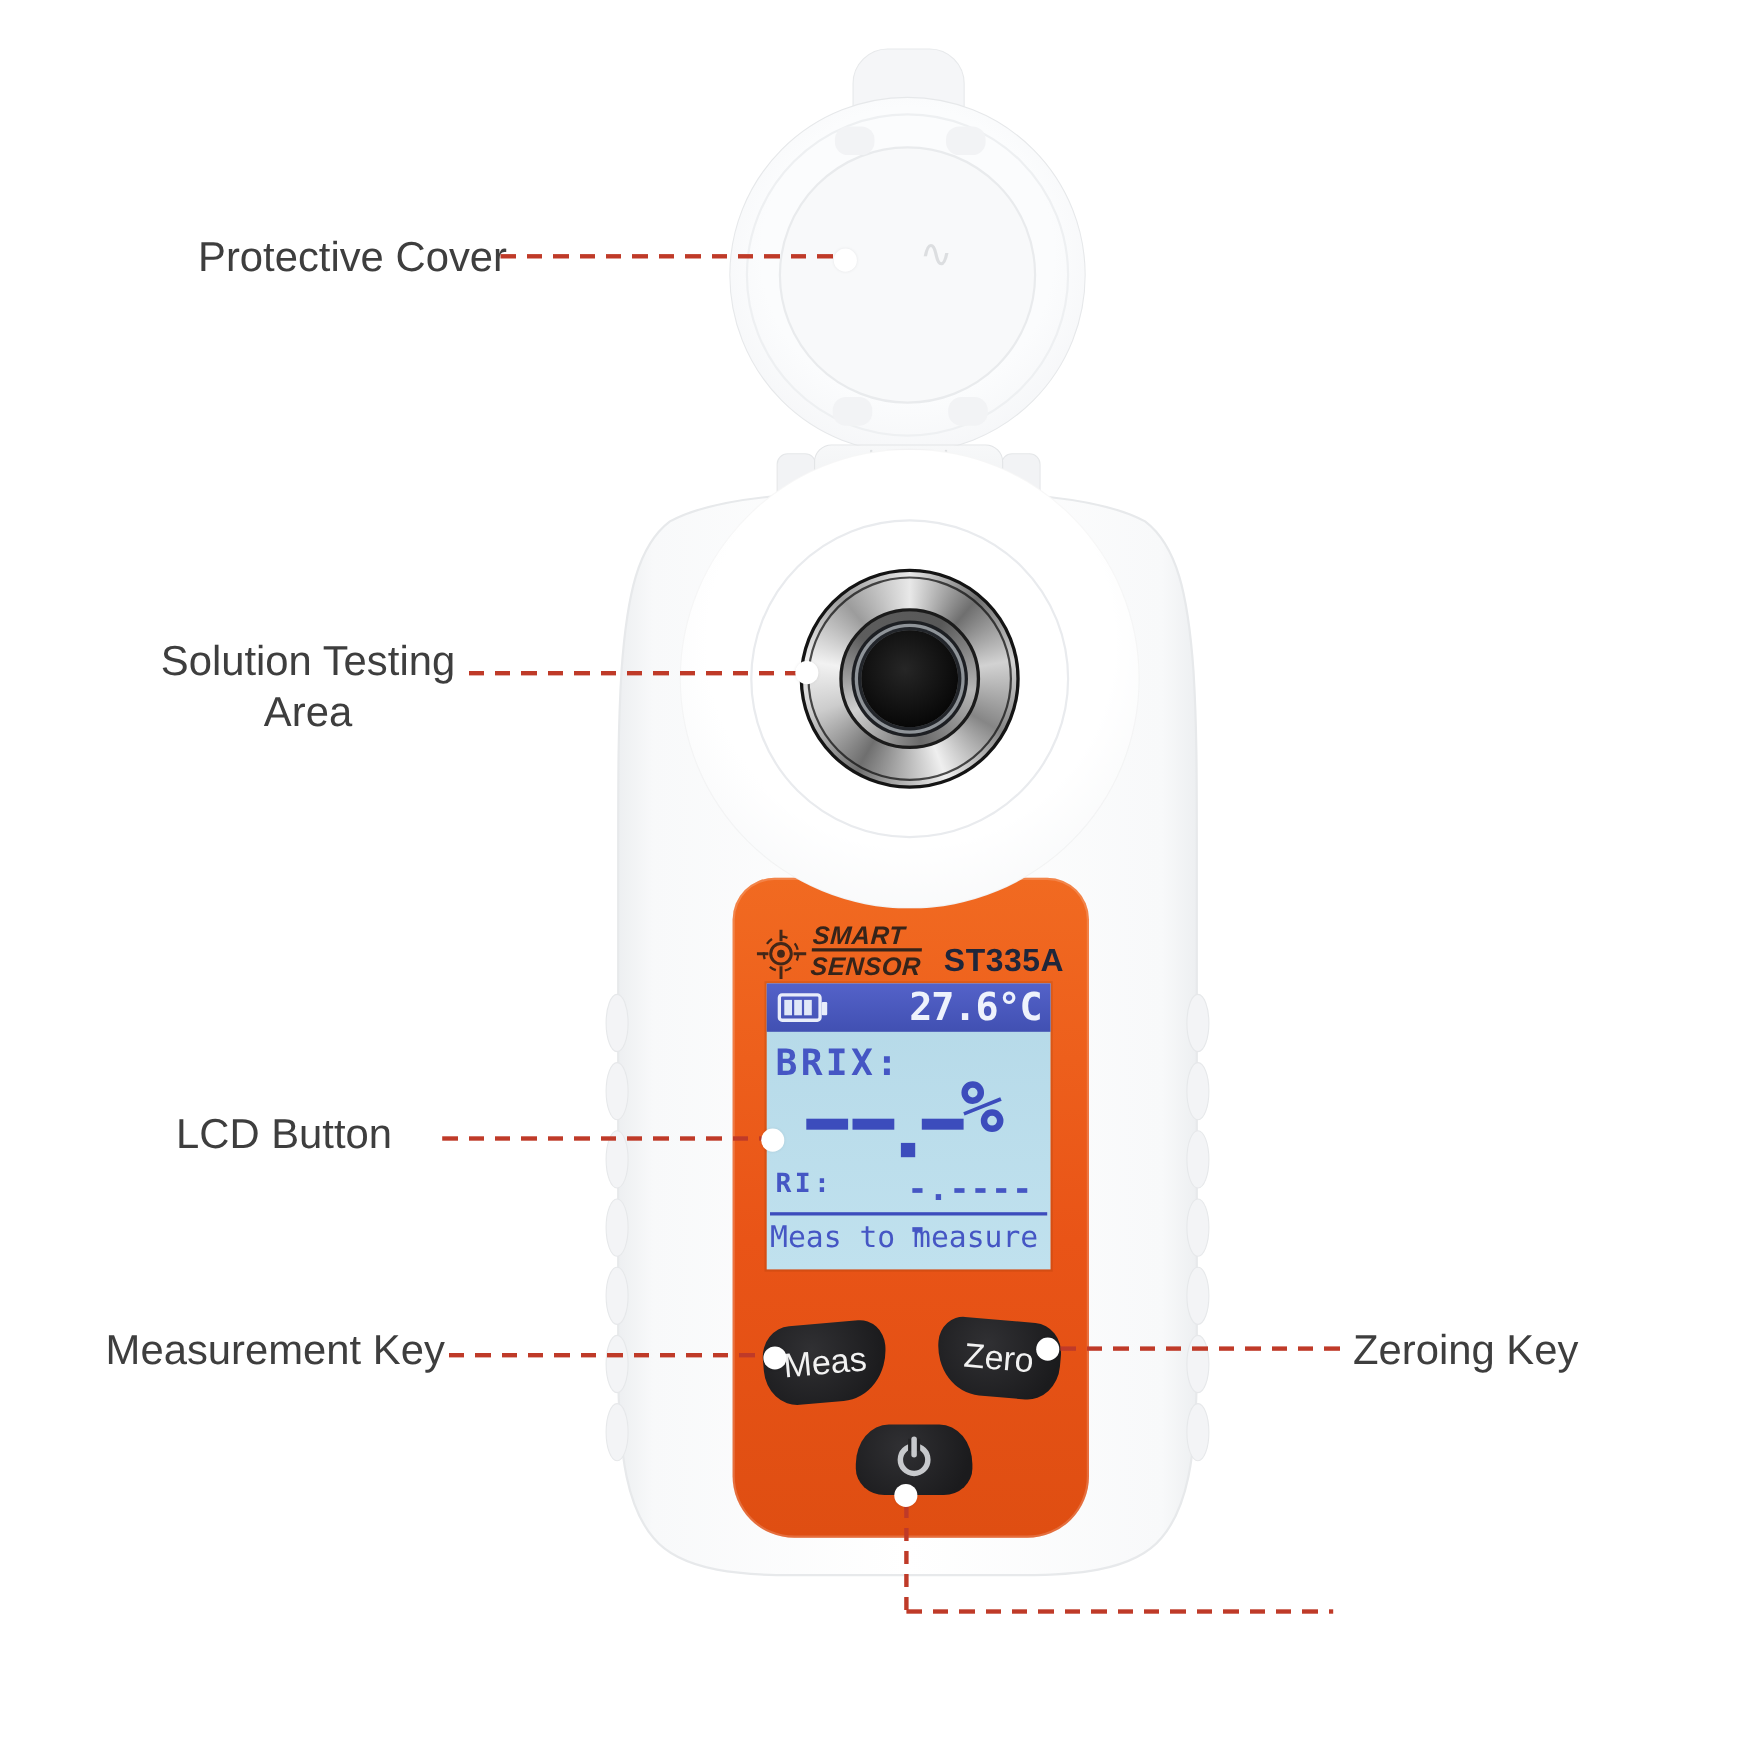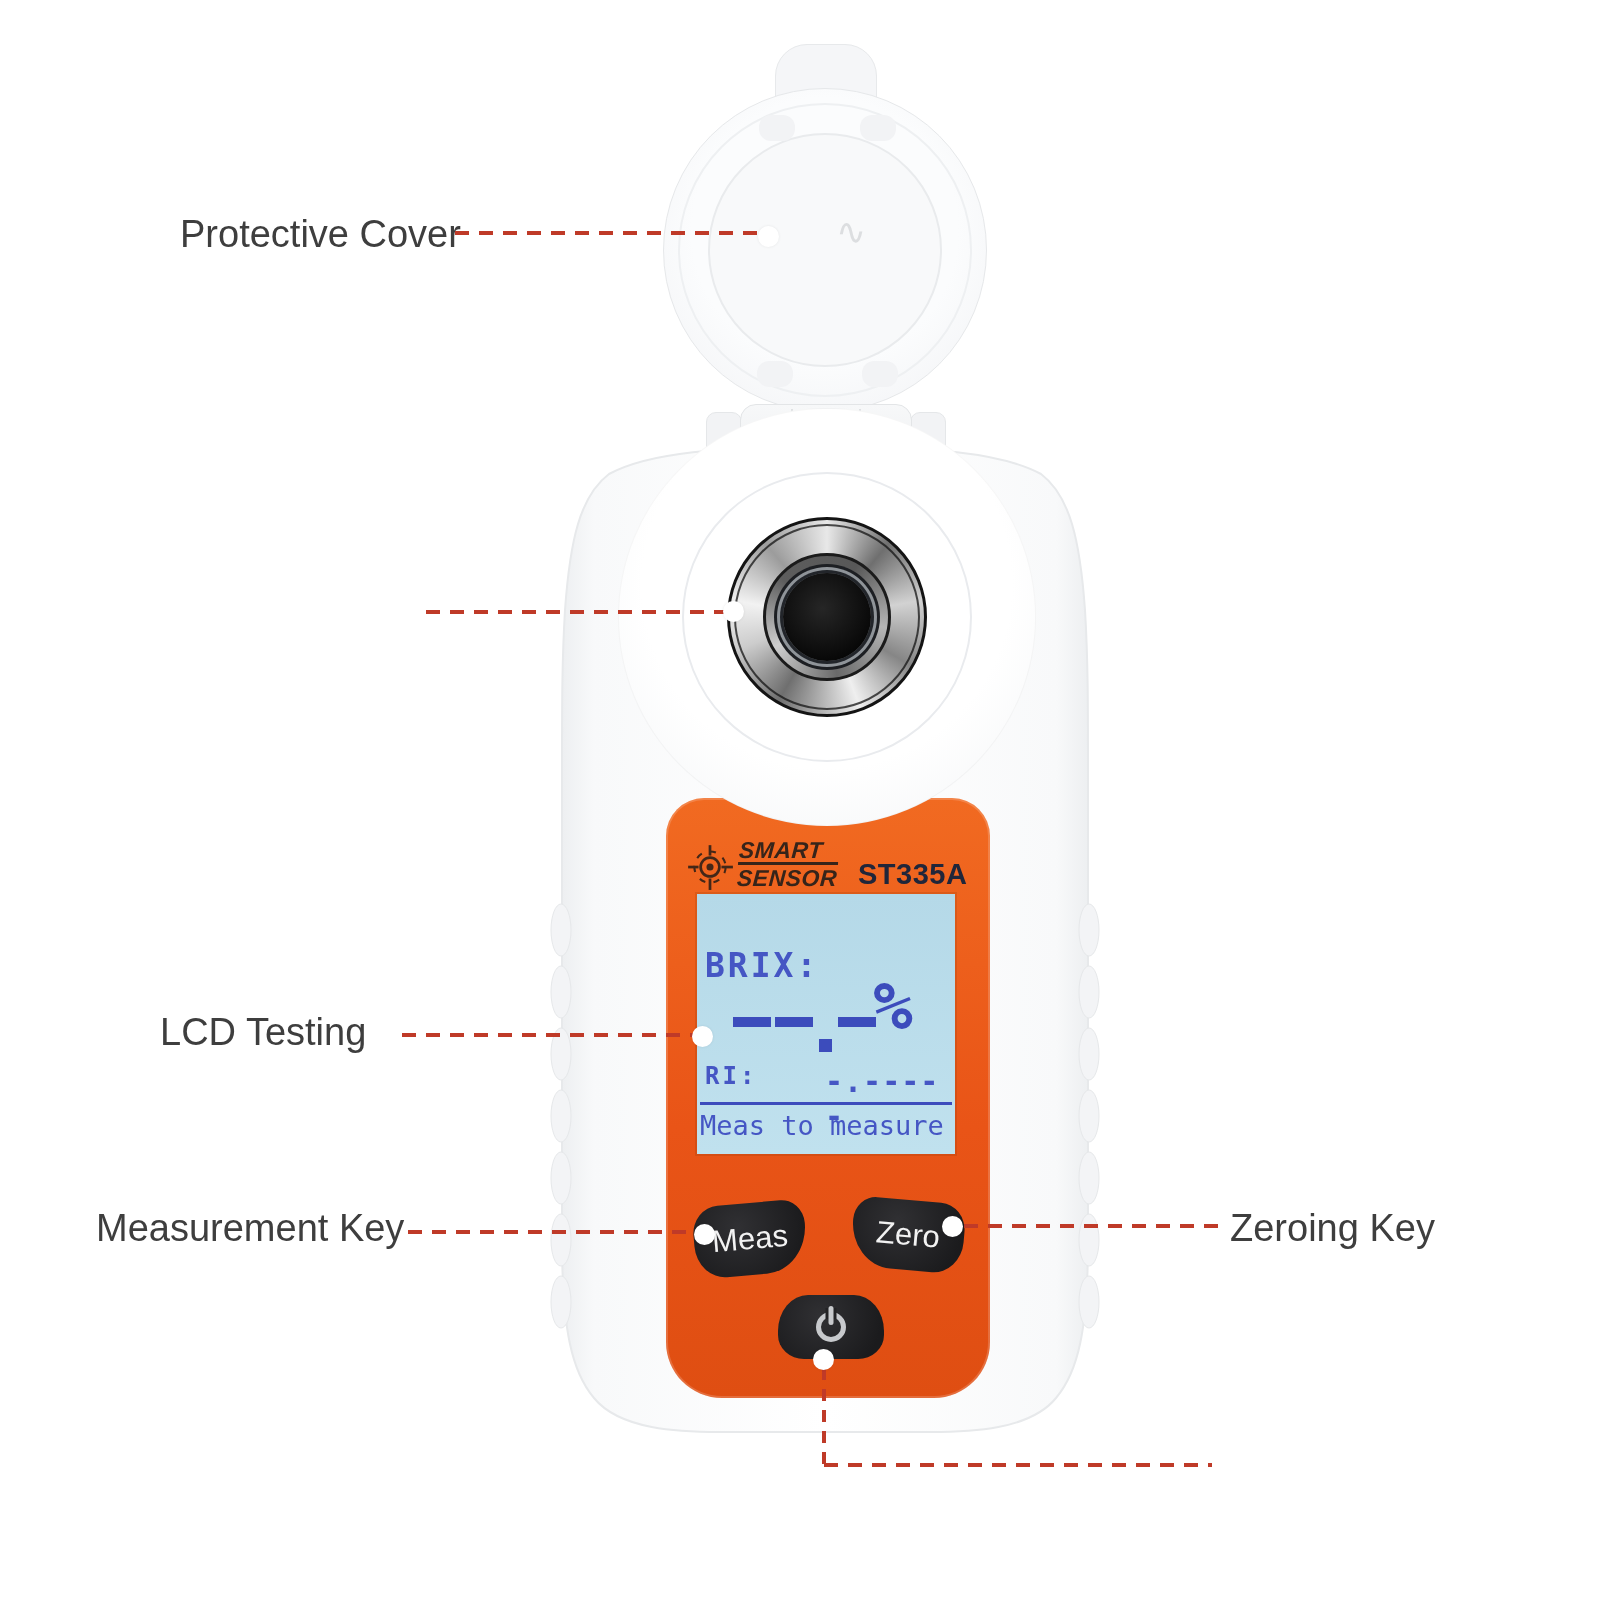--- a/index.html
+++ b/index.html
@@ -185,20 +185,28 @@
     </g>
     <circle cx="23" cy="25" r="3.4" fill="#432718"></circle>
   </svg>
   <div class="abs brand">
     <div>SMART</div>
     <span class="l2">SENSOR</span>
   </div>
   <div class="abs model">ST335A</div>
 
   <div class="abs lcd">
+    <div class="lcd-header">
+      <div class="battery">
+        <span class="bar b1"></span>
+          <span class="bar b2"></span>
+          <span class="bar b3"></span>
+      </div>
+      <div class="lcd-temp">27.6°C</div>
+    </div>
     <div class="lcd-brix">BRIX:</div>
     <div class="dash-bar" style="left:36px;top:123px;"></div>
     <div class="dash-bar" style="left:78px;top:123px;"></div>
     <div class="dash-dot"></div>
     <div class="dash-bar" style="left:141px;top:123px;"></div>
     <div class="lcd-pct">%</div>
     <div class="lcd-ri">RI:</div>
     <div class="lcd-ri-val">-.-----</div>
     <div class="lcd-sep"></div>
     <div class="lcd-status">Meas to measure</div>
@@ -209,21 +217,22 @@
     <span>Meas</span>
   </button>
   <button class="abs key key-zero">
     <span>Zero</span>
   </button>
   <button class="abs key key-power">
     <span class="power-icon"></span>
   </button>
 
   <div class="abs callout" style="left:180px;top:211px;">Protective Cover</div>
-  <div class="abs callout" style="left:160px;top:1009px;">LCD Testing</div>
+  <div class="abs callout center" style="left:110px;top:579px;width:340px;">Solution Testing Area</div>
+  <div class="abs callout" style="left:160px;top:1009px;">LCD Button</div>
   <div class="abs callout" style="left:96px;top:1205px;text-align:center;">Measurement Key</div>
   <div class="abs callout" style="left:1230px;top:1205px;">Zeroing Key</div>
 
   <div class="abs dash-h" style="left:455px;top:231px;width:312px;"></div>
   <div class="abs dash-h" style="left:426px;top:610px;width:302px;"></div>
   <div class="abs dash-h" style="left:402px;top:1033px;width:294px;"></div>
   <div class="abs dash-h" style="left:408px;top:1230px;width:292px;"></div>
   <div class="abs dash-h" style="left:964px;top:1224px;width:256px;"></div>
   <div class="abs dash-v" style="left:822px;top:1368px;height:98px;"></div>
   <div class="abs dash-h" style="left:824px;top:1463px;width:388px;"></div>

